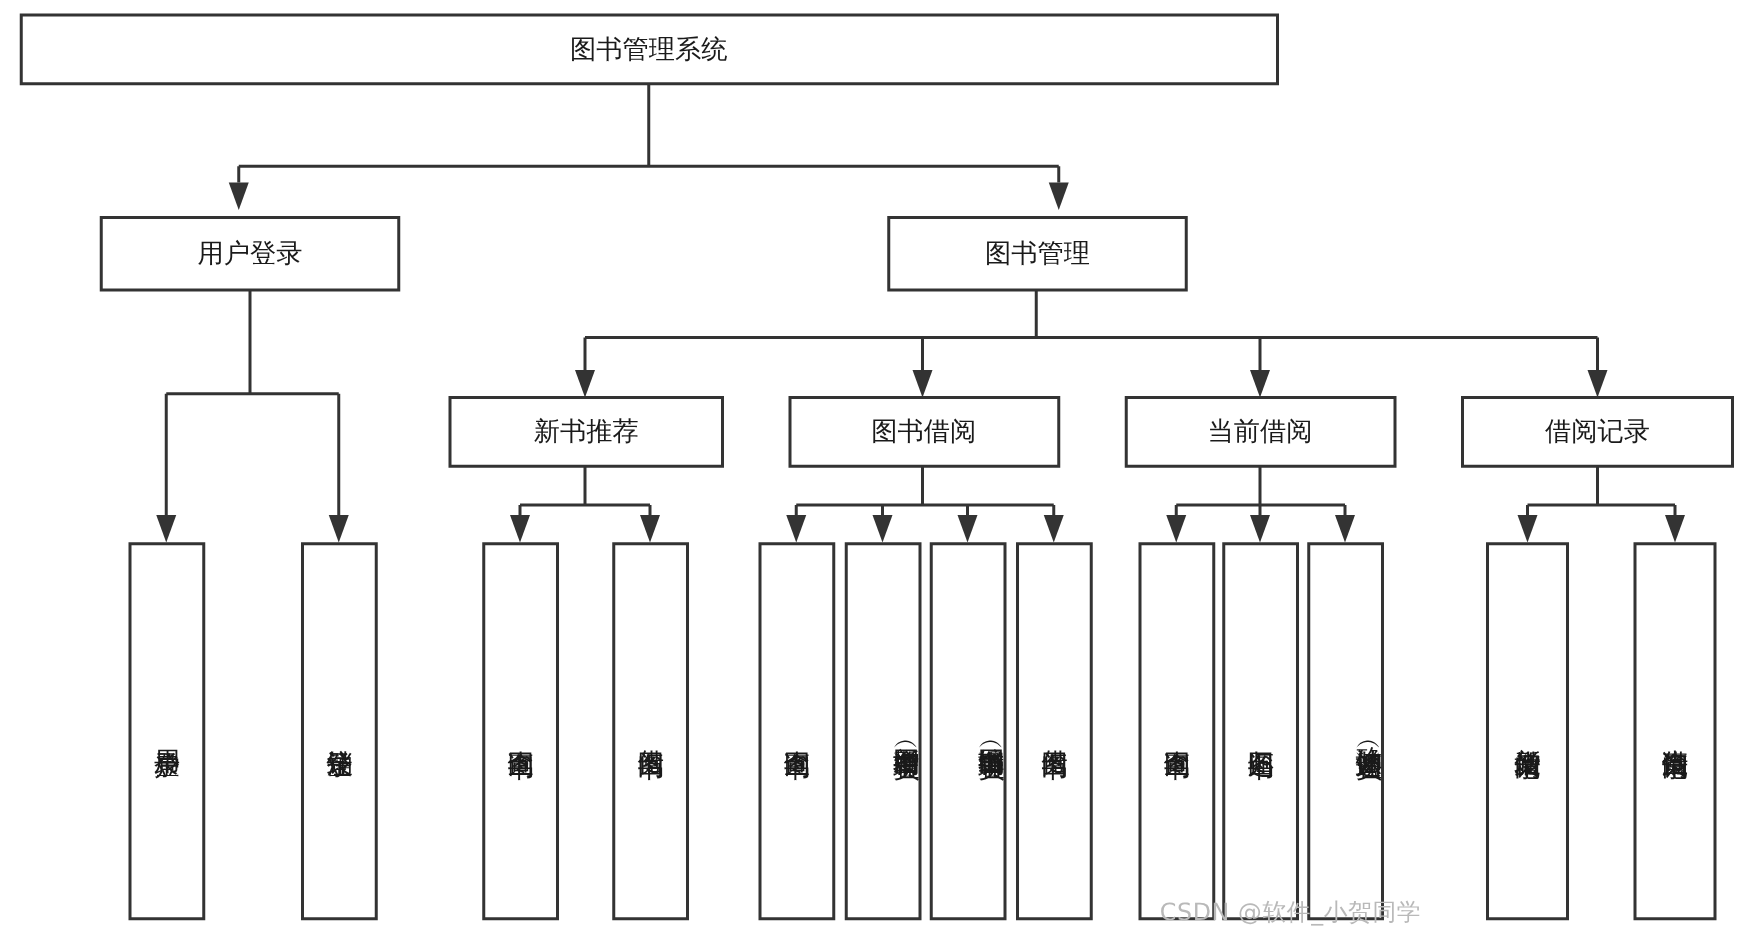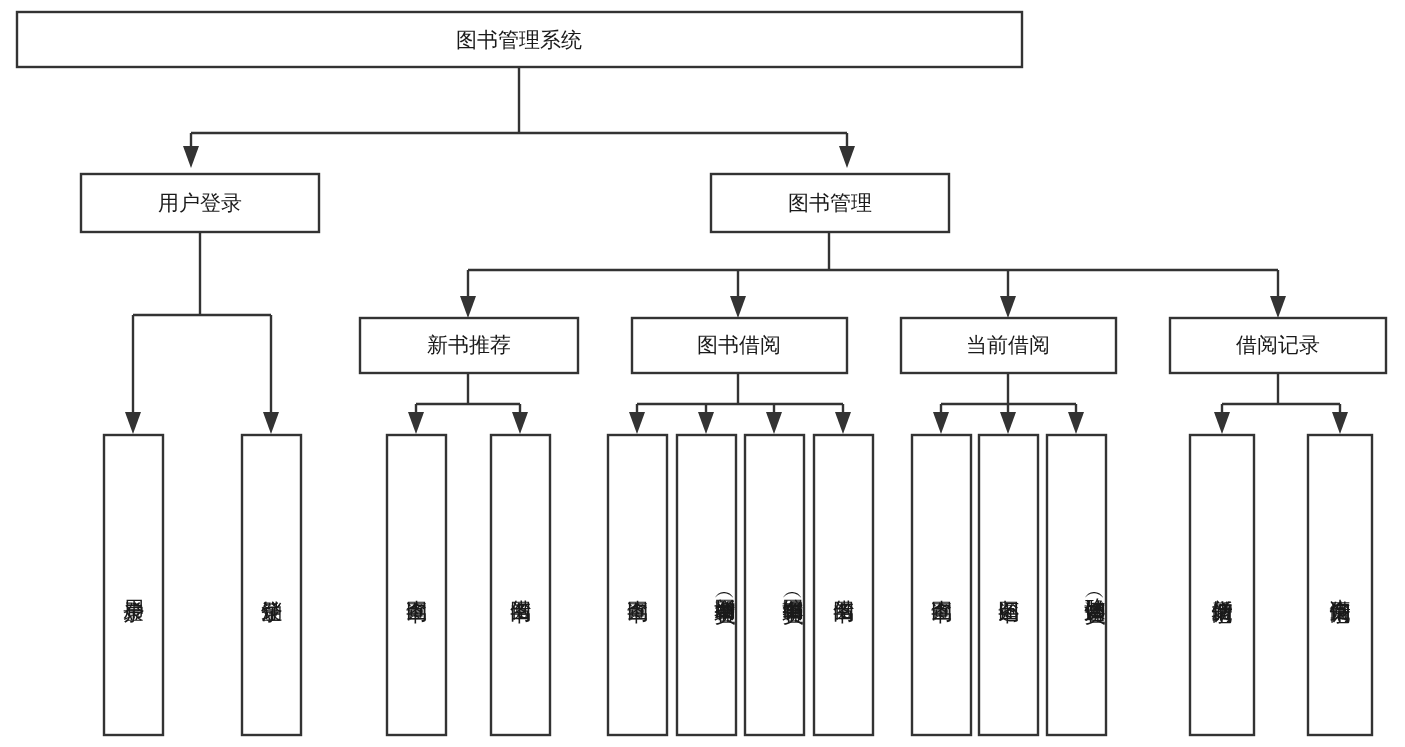--- a/index.html
+++ b/index.html
@@ -226,13 +226,14 @@
   <div class="leaf-label" style="left:745px; top:438px; width:59px; height:294px; align-items:flex-start;">编辑图书（管理员）</div>
   <div class="leaf-label" style="left:814px; top:435px; width:59px; height:300px;">借阅图书</div>
 
   <div class="leaf-label" style="left:912px; top:435px; width:59px; height:300px;">查询图书</div>
   <div class="leaf-label" style="left:979px; top:435px; width:59px; height:300px;">归还图书</div>
   <div class="leaf-label" style="left:1047px; top:438px; width:59px; height:294px; align-items:flex-start;">确认归还（管理员）</div>
 
   <div class="leaf-label" style="left:1190px; top:435px; width:64px; height:300px;">新增借阅记录</div>
   <div class="leaf-label" style="left:1308px; top:435px; width:64px; height:300px;">查询借阅记录</div>
 
+  <div class="watermark">CSDN @软件_小贺同学</div>
 </div>
 
 </body></html>

